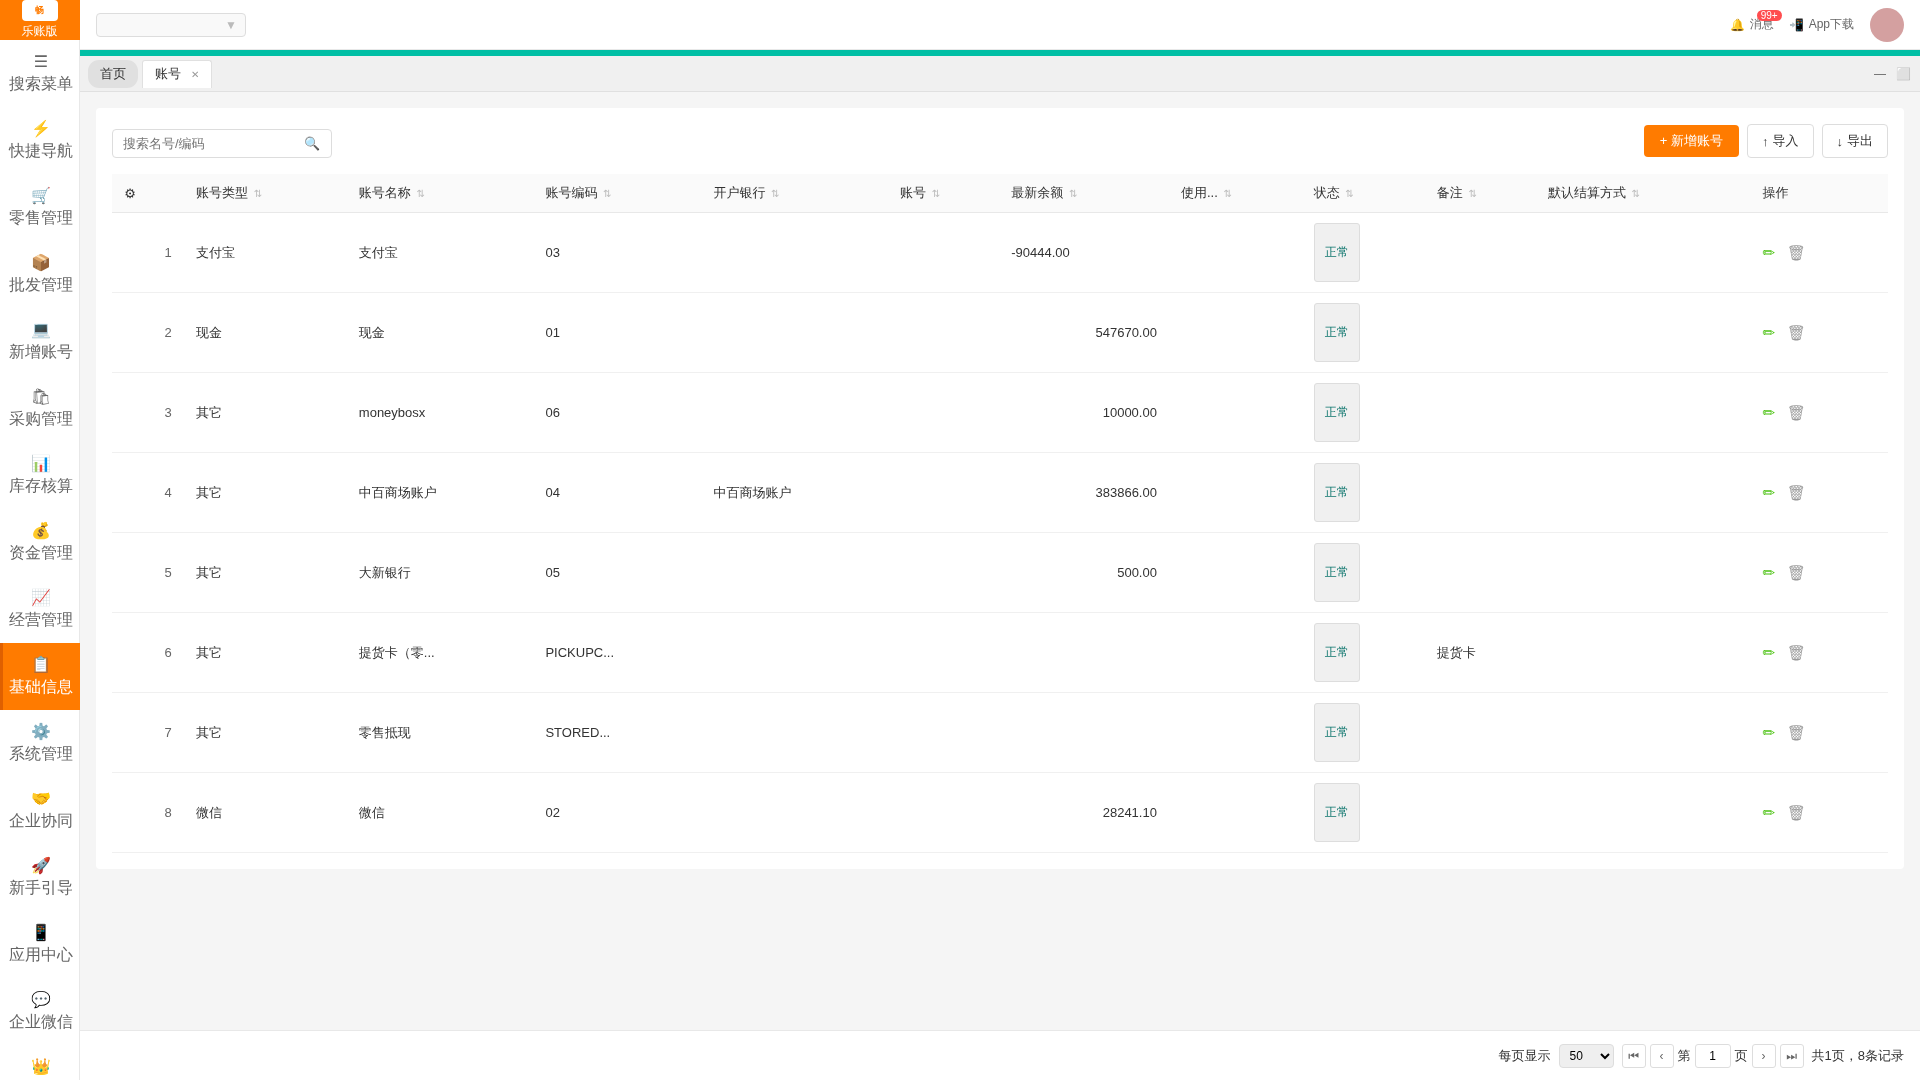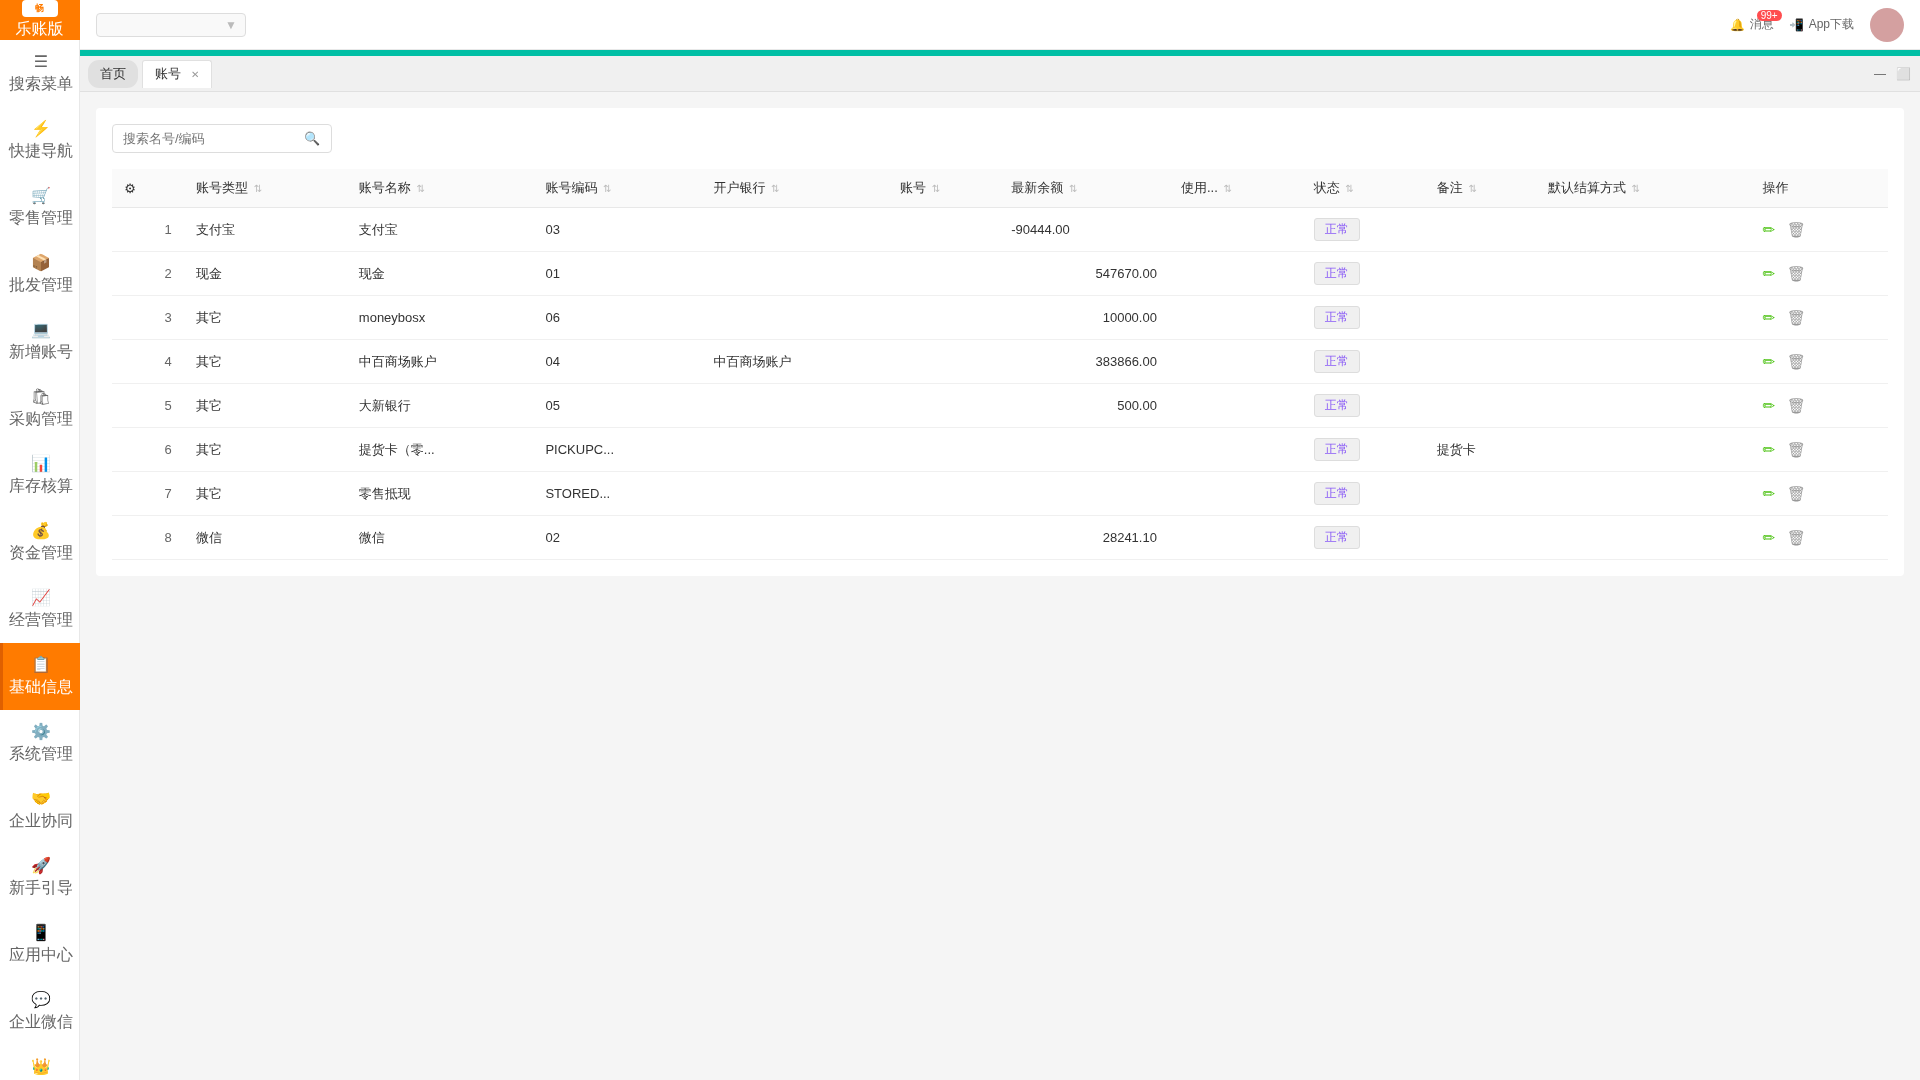--- a/index.html
+++ b/index.html
@@ -4,21 +4,21 @@
   <style>
     * { box-sizing: border-box; margin: 0; padding: 0; }
     body { font-family: 'Microsoft YaHei', sans-serif; font-size: 13px; background: #f5f5f5; display: flex; height: 1080px; width: 1920px; overflow: hidden; }
 
     
     .sidebar { width: 80px; background: #fff; display: flex; flex-direction: column; align-items: center; border-right: 1px solid #e8e8e8; height: 100%; }
     .sidebar-logo { width: 80px; height: 60px; background: #ff7b00; display: flex; align-items: center; justify-content: center; }
     .sidebar-logo-inner { width: 50px; height: 40px; background: #ff7b00; display: flex; flex-direction: column; align-items: center; justify-content: center; }
     .logo-icon { width: 36px; height: 28px; background: #fff; border-radius: 4px; display: flex; align-items: center; justify-content: center; overflow: hidden; }
     .logo-text { color: #ff7b00; font-size: 9px; font-weight: bold; }
-    .sidebar-brand { color: #fff; font-size: 16px; margin-top: 2px; }
+    .sidebar-brand { color: #fff; font-size: 12px; margin-top: 2px; }
     .sidebar-item { width: 80px; padding: 12px 0; display: flex; flex-direction: column; align-items: center; cursor: pointer; color: #666; font-size: 12px; border-left: 3px solid transparent; }
     .sidebar-item.active { color: #fff; background: #ff7b00; border-left: 3px solid #e06000; }
     .sidebar-item .icon { font-size: 16px; margin-bottom: 3px; }
     .sidebar-item-label { font-size: 16px; }
 
     
     .main { flex: 1; display: flex; flex-direction: column; height: 100%; }
 
     
     .topbar { height: 50px; background: #fff; display: flex; align-items: center; justify-content: space-between; padding: 0 16px; border-bottom: 1px solid #e8e8e8; }
@@ -54,21 +54,21 @@
     .btn-default { background: #fff; color: #333; border: 1px solid #ddd; border-radius: 4px; padding: 7px 14px; font-size: 13px; cursor: pointer; display: flex; align-items: center; gap: 4px; }
 
     
     table { width: 100%; border-collapse: collapse; }
     thead tr { background: #fafafa; }
     th { padding: 10px 8px; text-align: left; color: #333; font-weight: 500; border-bottom: 1px solid #e8e8e8; font-size: 13px; white-space: nowrap; }
     td { padding: 10px 8px; border-bottom: 1px solid #f0f0f0; color: #333; font-size: 13px; white-space: nowrap; }
     .col-num { color: #666; text-align: center; width: 40px; }
     .col-settings { width: 36px; text-align: center; }
     th .sort-icon { color: #bbb; font-size: 10px; margin-left: 2px; cursor: pointer; }
-    .status-badge { display: inline-block; padding: 2px 10px; border-radius: 3px; font-size: 12px; background: #f0f0f0; color: #8b5cf6; border: 1px solid #ddd; }
+    .status-badge { display: inline-block; padding: 20px 10px; border-radius: 3px; font-size: 12px; background: #f0f0f0; color: #0f766e; border: 1px solid #ddd; }
     .action-btn { color: #52c41a; cursor: pointer; margin-right: 8px; font-size: 15px; }
     .action-btn.delete { color: #999; }
 
     
     .pagination { height: 50px; background: #fff; border-top: 1px solid #e8e8e8; display: flex; align-items: center; justify-content: flex-end; padding: 0 16px; gap: 8px; font-size: 13px; color: #333; }
     .page-size-select { border: 1px solid #ddd; border-radius: 4px; padding: 3px 6px; font-size: 12px; }
     .page-nav { display: flex; align-items: center; gap: 4px; }
     .page-nav-btn { width: 24px; height: 24px; border: 1px solid #ddd; border-radius: 3px; display: flex; align-items: center; justify-content: center; cursor: pointer; color: #666; font-size: 12px; }
     .page-input { width: 36px; height: 24px; border: 1px solid #ddd; border-radius: 3px; text-align: center; font-size: 12px; }
   </style>
@@ -190,20 +190,33 @@
   </div>
 
   <div class="content">
     <div class="content-card">
 
       <div class="toolbar">
         <div class="search-filter">
           <input type="text" style="border: none; outline: none; font-size: 13px; flex: 1 1 0%;" placeholder="搜索名号/编码">
           <span class="search-icon" style="color:#bbb;">🔍</span>
         </div>
+        <div class="toolbar-actions">
+          <button class="btn-primary">
+            <span>+ 新增账号</span>
+          </button>
+          <button class="btn-default">
+            <span>↑</span>
+            <span>导入</span>
+          </button>
+          <button class="btn-default">
+            <span>↓</span>
+            <span>导出</span>
+          </button>
+        </div>
       </div>
 
       <table>
         <thead>
           <tr>
             <th class="col-settings">
               <span>⚙</span>
             </th>
             <th class="col-num"></th>
             <th>
@@ -410,13 +423,30 @@
       <td>
         <span class="action-btn" title="编辑">✏</span>
         <span class="action-btn delete" title="删除">🗑</span>
       </td>
     </tr>
           </tbody>
       </table>
     </div>
   </div>
 
+  <div class="pagination">
+    <span>每页显示</span>
+    <select class="page-size-select">
+      <option>50</option>
+      <option>100</option>
+    </select>
+    <div class="page-nav">
+      <div class="page-nav-btn">⏮</div>
+      <div class="page-nav-btn">‹</div>
+      <span>第</span>
+      <input class="page-input" type="text" value="1" style="">
+      <span>页</span>
+      <div class="page-nav-btn">›</div>
+      <div class="page-nav-btn">⏭</div>
+    </div>
+    <span>共1页，8条记录</span>
+  </div>
 </div>
 
 </body></html>

